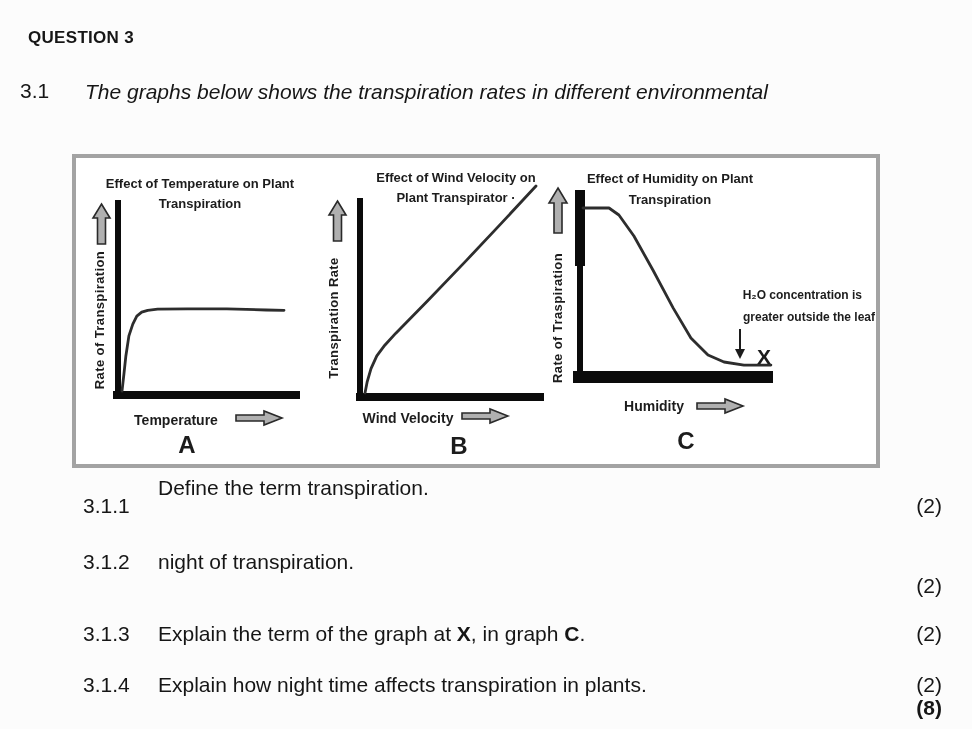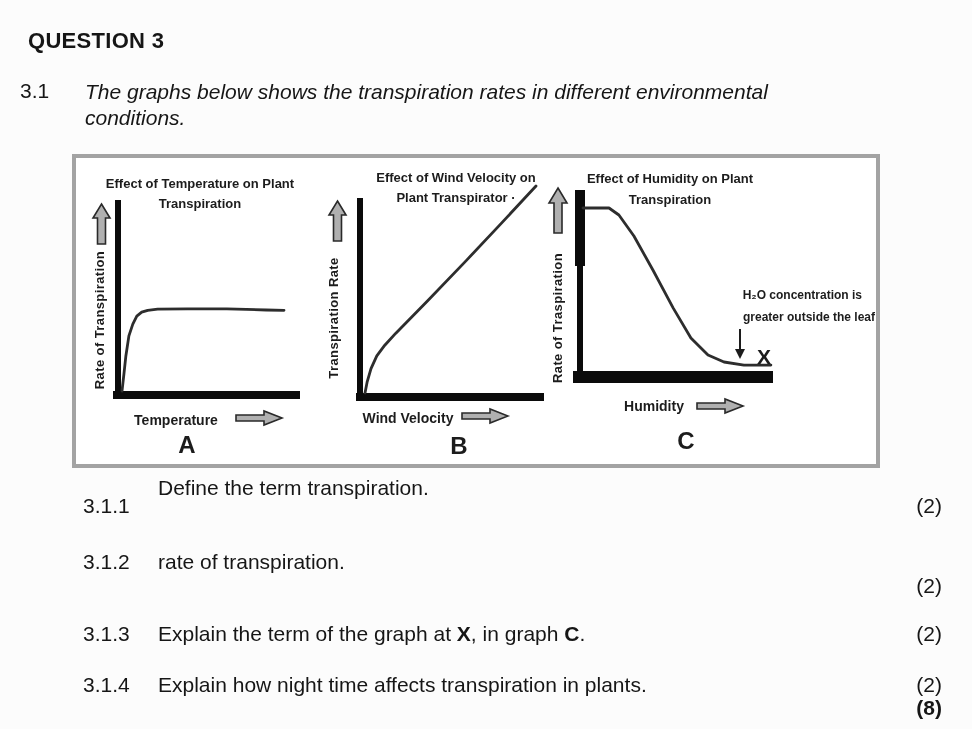--- a/index.html
+++ b/index.html
@@ -2,21 +2,21 @@
 <html><head>
 <meta charset="utf-8">
 <style>
   html,body{margin:0;padding:0;background:#e8e8e8;}
   .page{
     position:relative;width:972px;height:729px;background:#fcfcfc;
     font-family:"Liberation Sans","DejaVu Sans",sans-serif;color:#161616;
     overflow:hidden;margin:0 auto;
   }
   .abs{position:absolute;}
-  .hdr{font-weight:bold;font-size:22px;letter-spacing:0.3px;}
+  .hdr{font-weight:bold;font-size:17px;letter-spacing:0.3px;}
   .body-text{font-size:21px;line-height:24px;white-space:nowrap;}
   .intro-lines{line-height:26px;font-style:italic;}
   .marks{left:858px;width:84px;text-align:right;}
   .bold{font-weight:bold;}
   .figure-box{
     left:72px;top:154px;width:800px;height:306px;
     border:4px solid #a3a3a3;background:#ffffff;
   }
   svg text{font-family:"Liberation Sans","DejaVu Sans",sans-serif;fill:#1c1c1c;}
   .gtitle{font-size:13px;font-weight:bold;}
@@ -33,21 +33,20 @@
 </head>
 <body>
 
 <div class="page">
 
   <div class="abs hdr" style="left:28px;top:28px">QUESTION 3</div>
 
   <div class="abs body-text" style="left:20px;top:79px">3.1</div>
   <div class="abs body-text intro-lines" style="left:85px;top:79px">
     <div>The graphs below shows the transpiration rates in different environmental</div>
-    <div>conditions.</div>
   </div>
 
   <div class="abs figure-box">
     <svg width="800" height="306" viewBox="0 0 800 306">
 
       <g>
         <text class="gtitle" x="124" y="30" text-anchor="middle">Effect of Temperature on Plant</text>
         <text class="gtitle" x="124" y="50" text-anchor="middle">Transpiration</text>
         <polygon class="block-arrow" transform="translate(17,46)" points="8.5,0 17,14 12.5,14 12.5,40 4.5,40 4.5,14 0,14"></polygon>
         <rect class="axis" x="39" y="42" width="6" height="199"></rect>
@@ -92,21 +91,21 @@
       </g>
     </svg>
   </div>
 
   <div class="abs body-text" style="left:83px;top:494px">3.1.1</div>
   <div class="abs body-text" style="left:158px;top:476px">Define the term transpiration.</div>
   <div class="abs body-text marks" style="top:494px">(2)</div>
 
   <div class="abs body-text" style="left:83px;top:550px">3.1.2</div>
   <div class="abs body-text" style="left:158px;top:550px">
-    <div>rate of transpiration.</div>
+    <div>night of transpiration.</div>
   </div>
   <div class="abs body-text marks" style="top:574px">(2)</div>
 
   <div class="abs body-text" style="left:83px;top:622px">3.1.3</div>
   <div class="abs body-text" style="left:158px;top:622px"><span>Explain the term of the graph at </span><b>X</b><span>, in graph </span><b>C</b><span>.</span></div>
   <div class="abs body-text marks" style="top:622px">(2)</div>
 
   <div class="abs body-text" style="left:83px;top:673px">3.1.4</div>
   <div class="abs body-text" style="left:158px;top:673px">Explain how night time affects transpiration in plants.</div>
   <div class="abs body-text marks" style="top:673px">(2)</div>

